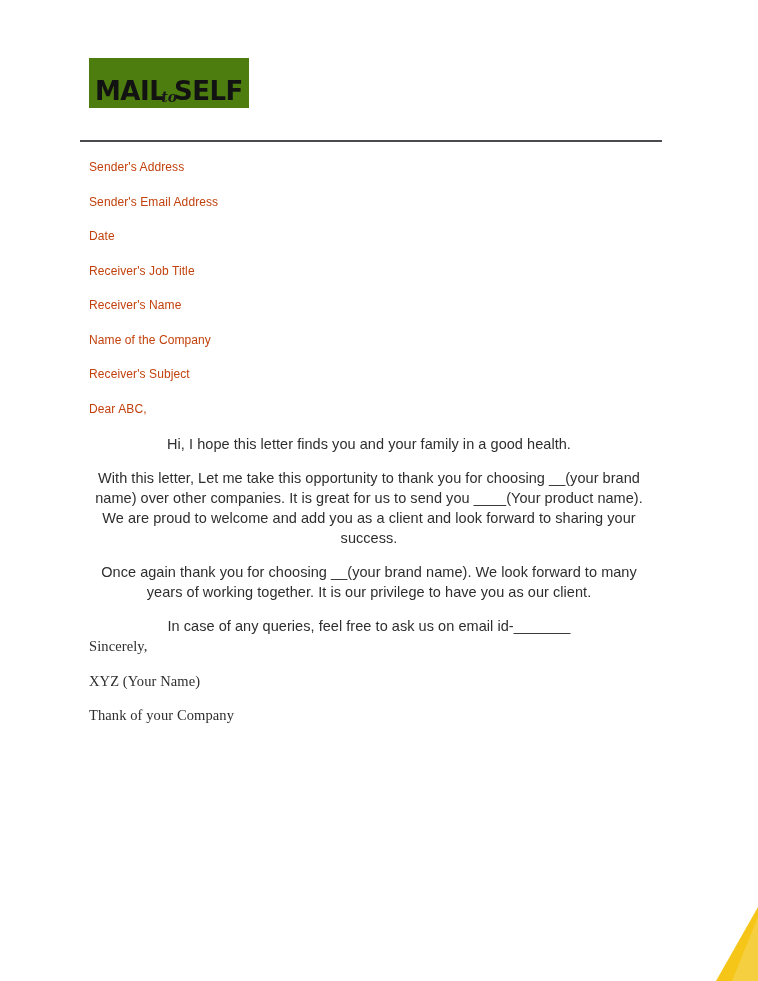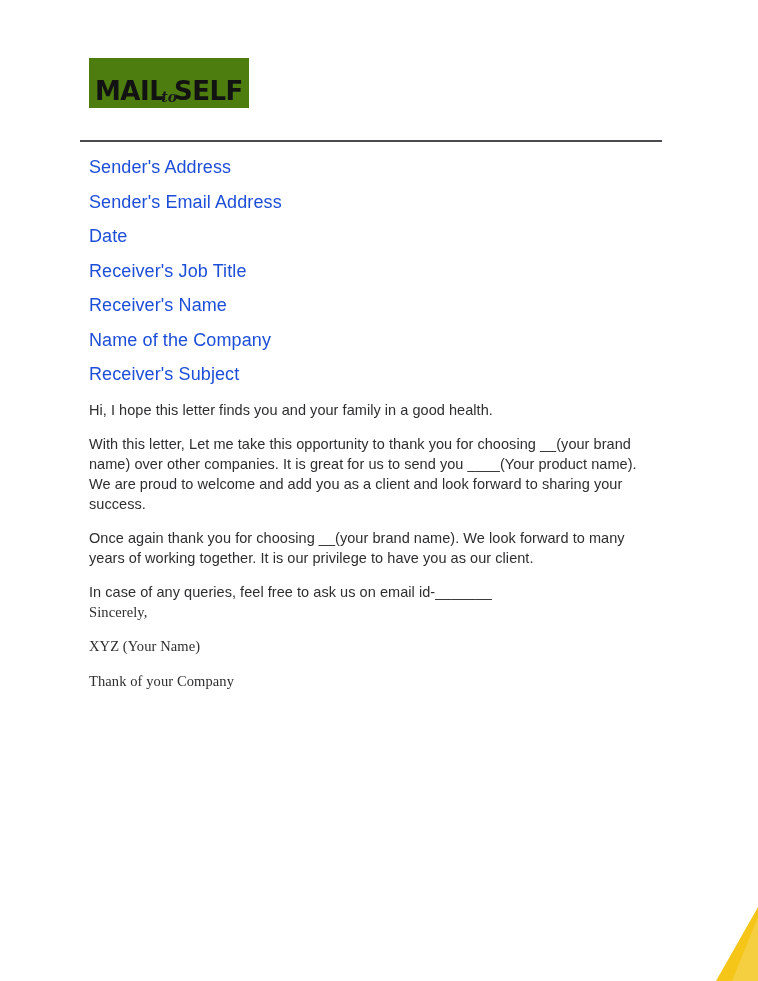--- a/index.html
+++ b/index.html
@@ -59,32 +59,33 @@
   }
 
   
   .letter {
     position: absolute;
     left: 89px;
     top: 158px;
     width: 560px;
   }
   .field-line {
-    font-size: 18px;
-    color: #1d4ed8;
+    font-size: 12px;
+    color: #c2410c;
     line-height: 18px;
     margin: 0 0 16.5px 0;
     letter-spacing: 0.1px;
   }
   .para {
     font-size: 14.5px;
     color: #2e2e30;
     line-height: 20px;
     margin: 0 0 14px 0;
     letter-spacing: 0.05px;
+    text-align: center;
   }
   .para.tight {
     margin-bottom: 1px;
   }
   .sig-line {
     font-size: 14.5px;
     color: #2e2e30;
     line-height: 18px;
     margin: 0 0 16.5px 0;
     letter-spacing: 0.1px;
@@ -117,20 +118,21 @@
 <div class="letter">
 
   <p class="field-line">Sender's Address</p>
   <p class="field-line">Sender's Email Address</p>
   <p class="field-line">Date</p>
   <p class="field-line">Receiver's Job Title</p>
   <p class="field-line">Receiver's Name</p>
   <p class="field-line">Name of the Company</p>
   <p class="field-line">Receiver's Subject</p>
 
+  <p class="field-line">Dear ABC,</p>
 
   <p class="para">Hi, I hope this letter finds you and your family in a good health.</p>
   <p class="para">With this letter, Let me take this opportunity to thank you for choosing __(your brand name) over other companies. It is great for us to send you ____(Your product name). We are proud to welcome and add you as a client and look forward to sharing your success.</p>
   <p class="para">Once again thank you for choosing __(your brand name). We look forward to many years of working together. It is our privilege to have you as our client.</p>
   <p class="para tight">In case of any queries, feel free to ask us on email id-_______</p>
 
   <p class="sig-line">Sincerely,</p>
   <p class="sig-line">XYZ (Your Name)</p>
   <p class="sig-line">Thank of your Company</p>
 

